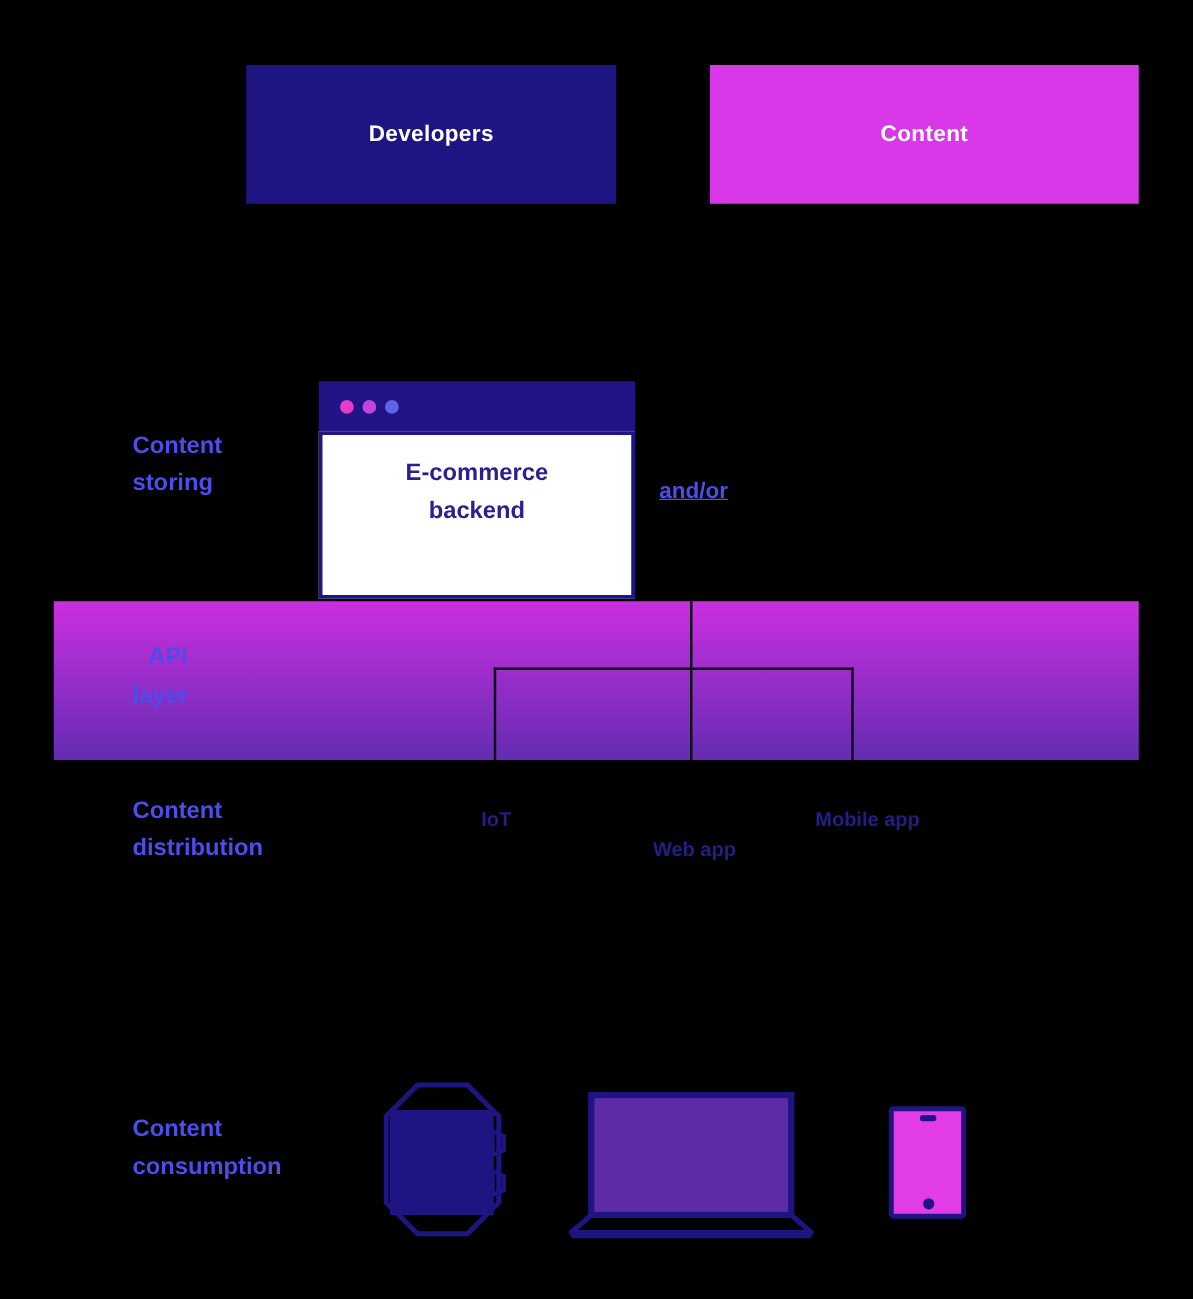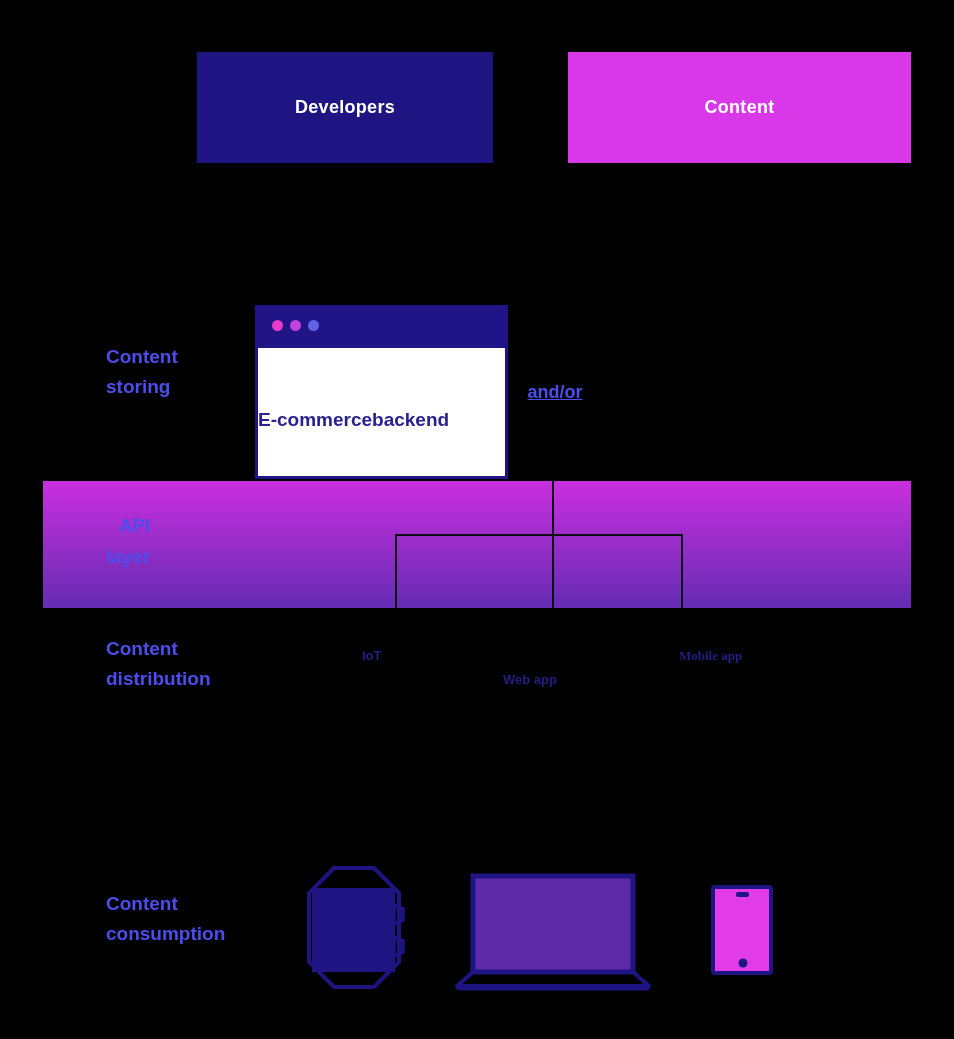--- a/index.html
+++ b/index.html
@@ -16,44 +16,44 @@
   #dev-box{left:197px;top:52px;width:296px;height:111px;background:var(--c-navy);}
   #ed-box{left:568px;top:52px;width:343px;height:111px;background:var(--c-magenta);}
   
   .window{position:absolute;top:305px;height:158px;}
   #win1{left:255px;width:253px;}
   #win2{left:600px;width:252px;}
   .titlebar{height:40px;background:var(--c-titlebar-navy);display:flex;align-items:center;padding-left:17px;}
   .dot{width:11px;height:11px;border-radius:50%;margin-right:7px;}
   .dot1{background:var(--c-dot-1);} .dot2{background:var(--c-dot-2);} .dot3{background:var(--c-dot-3);}
   .winbody{height:112px;background:var(--c-white);border:3px solid var(--c-titlebar-navy);
-    display:flex;flex-direction:row;align-items:center;padding-top:16px;
+    display:flex;flex-direction:column;align-items:center;padding-top:16px;
     color:var(--c-window-text-navy);font-size:19px;line-height:30px;text-align:center;}
   
   .rowlabel{color:var(--c-label-blue);font-size:19px;line-height:30px;left:62px;margin-left:44px;}
   #lbl-storing{top:342px;}
   #lbl-api{top:510px;line-height:31px;text-align:right;}
   #lbl-consumption{top:634px;}
   #lbl-distribution{top:889px;}
   
   #joiner{left:518px;top:382px;width:74px;text-align:center;
     color:var(--c-label-blue);font-size:18px;text-decoration:underline;}
   
   #api-bar{left:43px;top:481px;width:868px;height:127px;
     background:linear-gradient(180deg,var(--c-gradient-top) 0%,var(--c-gradient-bottom) 100%);}
   .cline{background:var(--c-connector-dark);}
   #line-center{left:552px;top:481px;width:2px;height:127px;}
   #line-branch{left:395px;top:534px;width:288px;height:2px;}
   #line-left{left:395px;top:534px;width:2px;height:74px;}
   #line-right{left:681px;top:534px;width:2px;height:74px;}
   
-  .endpoint{top:648px;color:var(--c-consumption-navy);font-size:13px;}
+  .endpoint{top:648px;color:var(--c-consumption-navy);font-size:16px;text-align:center;}
   #ep-iot{left:362px;width:70px;}
   #ep-web{left:503px;width:105px;margin-top:24px;}
-  #ep-mobile{left:679px;width:128px;font-family:Liberation Serif, serif;}
+  #ep-mobile{left:630px;width:128px;}
   
   #icon-iot{left:303px;top:860px;}
   #icon-laptop{left:453px;top:868px;}
   #icon-phone{left:710px;top:884px;}
 </style>
 </head>
 <body>
 
 <div id="canvas">
 

